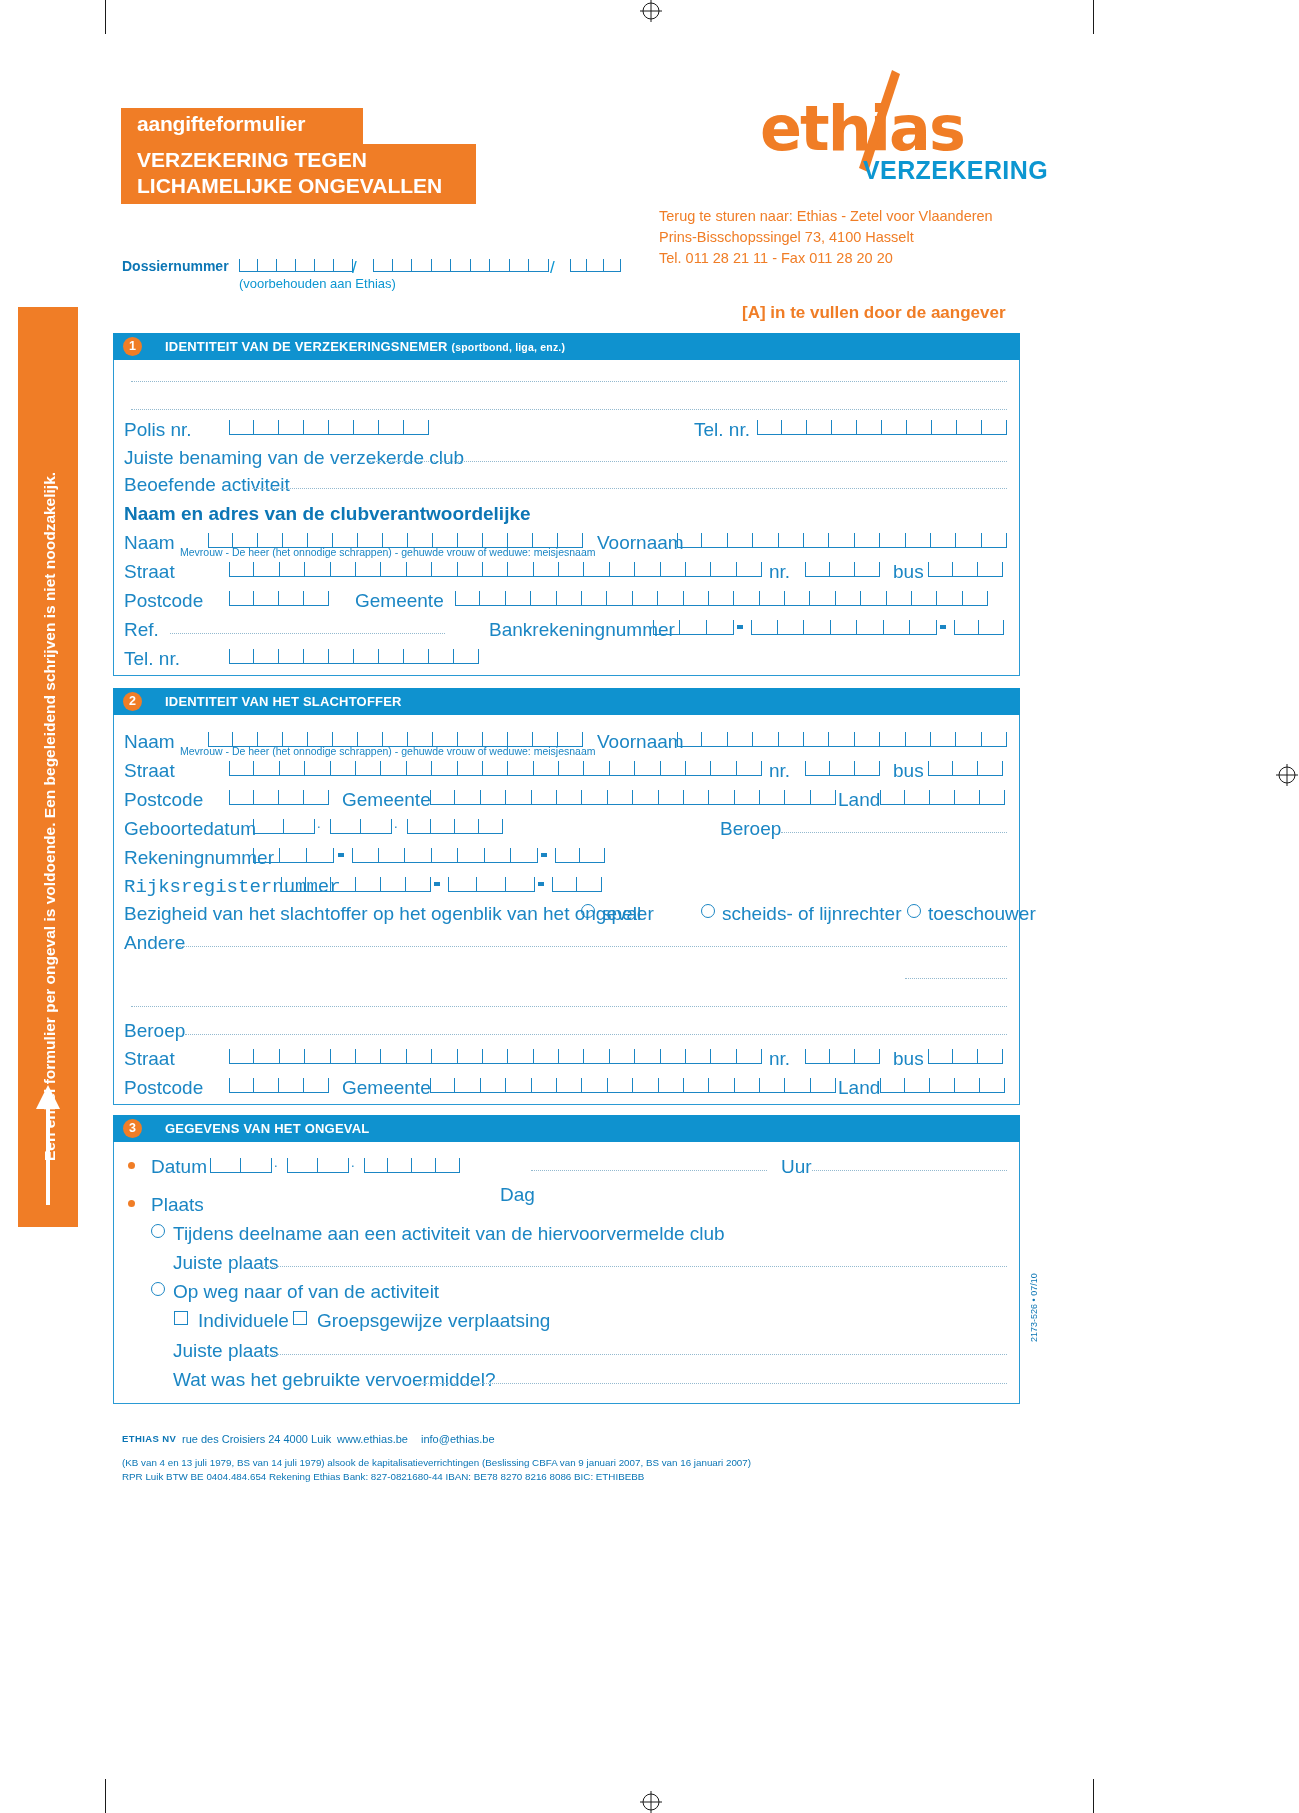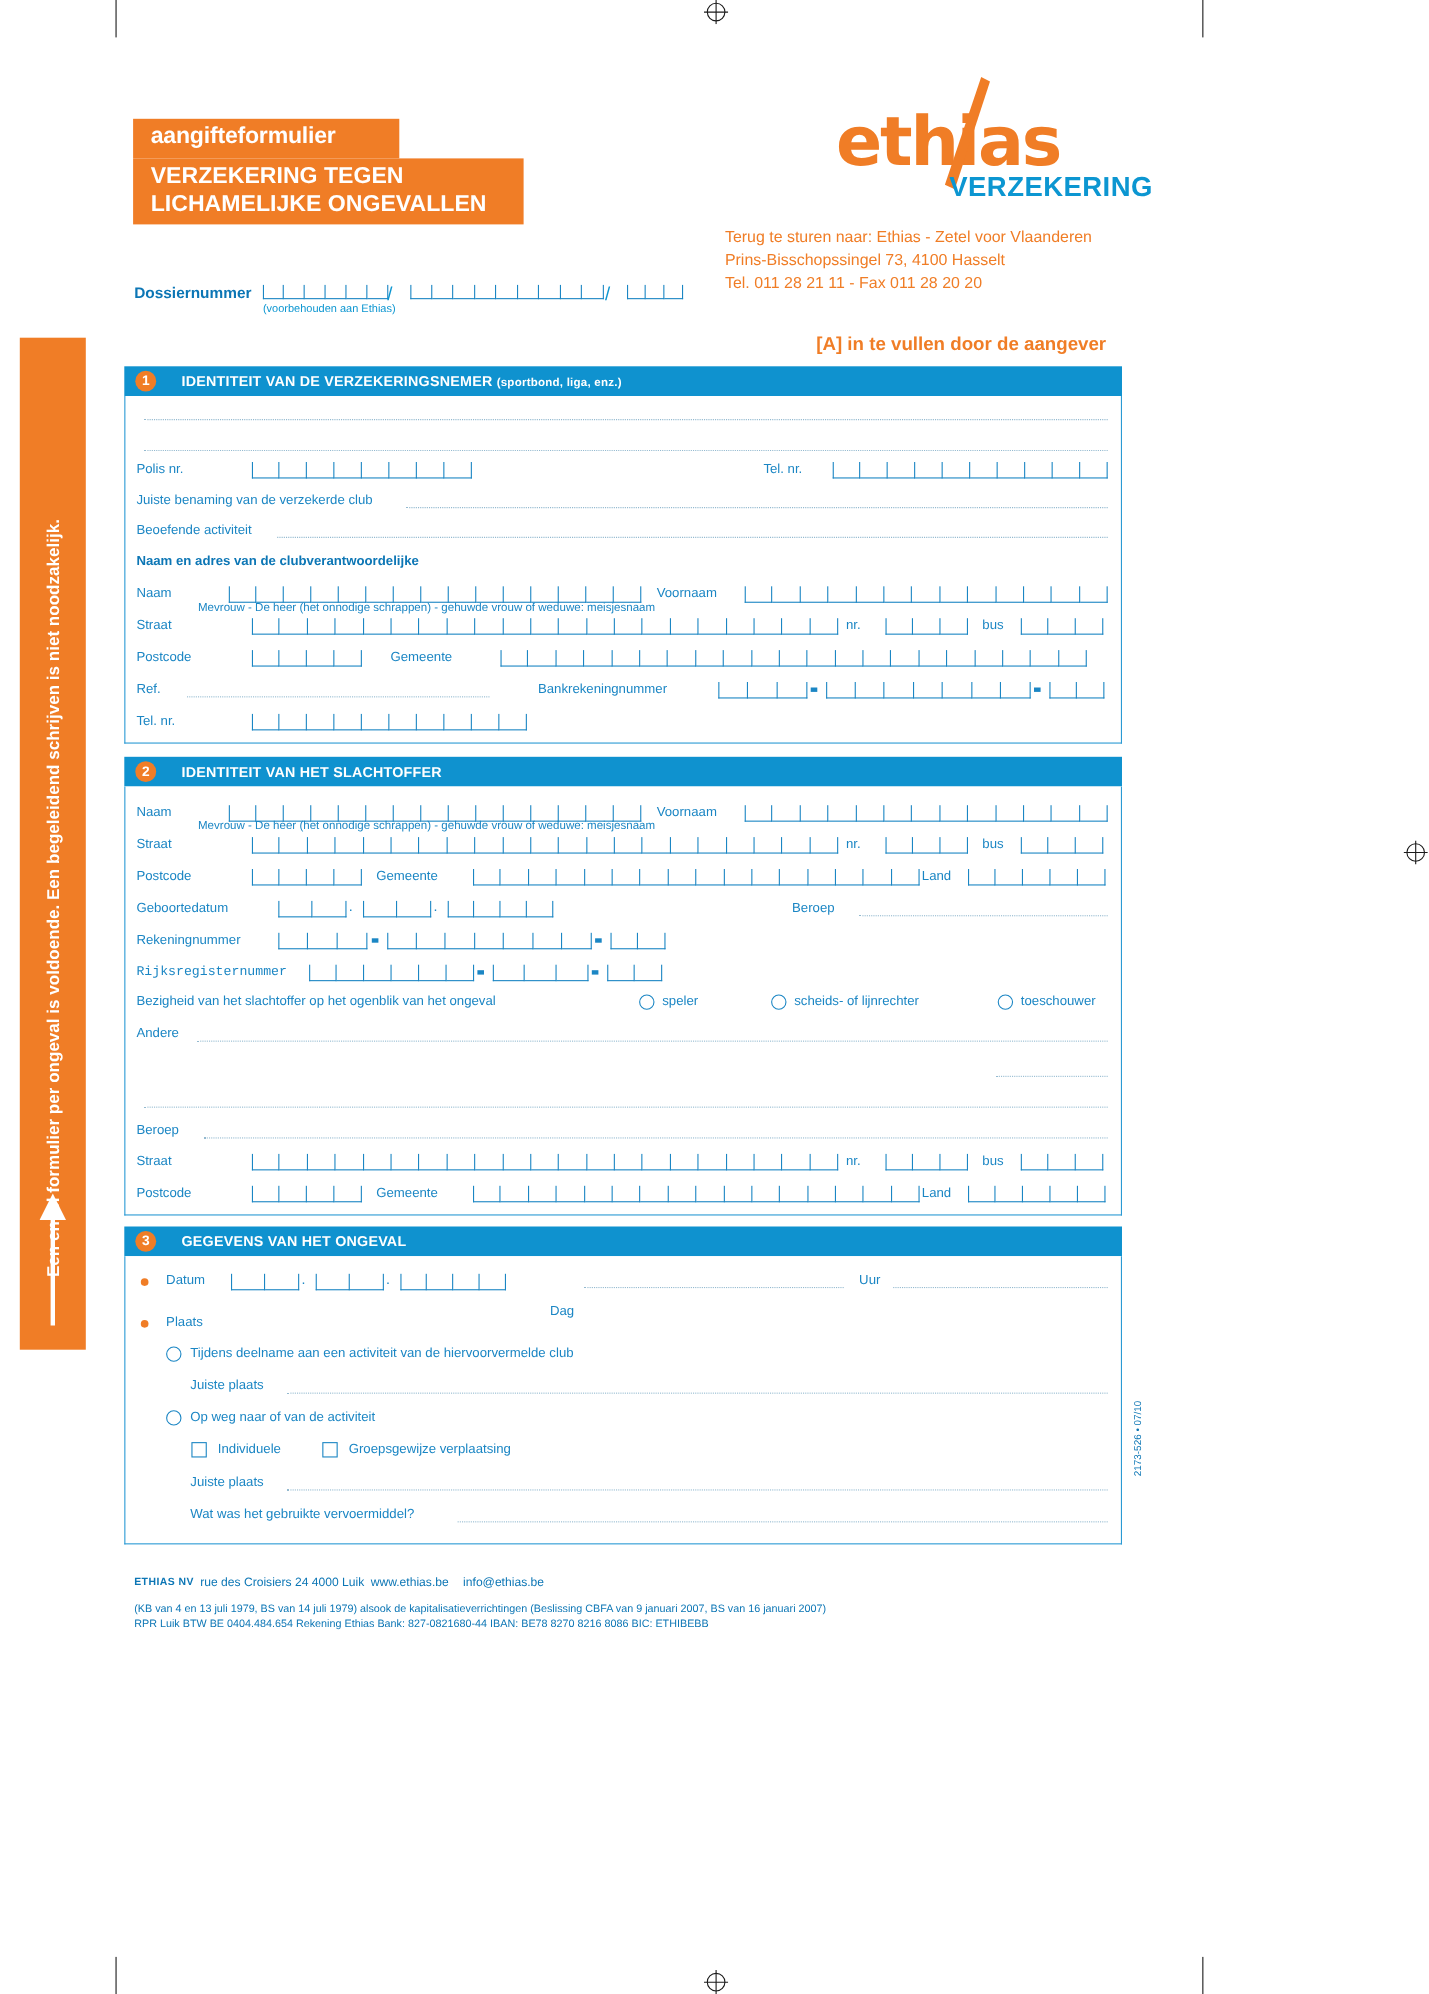--- a/index.html
+++ b/index.html
@@ -66,21 +66,21 @@
     font-family: "Liberation Sans", sans-serif;
   }
 
   
   .dossier-label {
     position: absolute; left: 122px; top: 258px;
     color: #0c76b5; font-weight: bold; font-size: 14px;
   }
   .dossier-note {
     position: absolute; left: 239px; top: 276px;
-    color: #0c96d1; font-size: 10px;
+    color: #0c96d1; font-size: 13px;
   }
   .slash {
     position: absolute; color: #0c96d1; font-size: 17px; top: 258px;
   }
 
   
   .comb { position: absolute; display: flex; }
   .comb .cell {
     border-bottom: 1.6px solid #1b86c4;
     border-right: 1.6px solid #1b86c4;
@@ -118,21 +118,21 @@
   }
   .sec-title .sub { font-size: 10.5px; font-weight: bold; }
 
   
   .sec-body {
     position: absolute; left: 113px; width: 907px;
     border: 1.4px solid #2a9ad4; border-top: none;
     background: #ffffff;
   }
 
-  .fl { position: absolute; color: #1b86c4; font-size: 12px; }
+  .fl { position: absolute; color: #1b86c4; font-size: 19px; }
   .fl.bold { font-weight: bold; color: #0c76b5; }
   .tiny { position: absolute; color: #1b86c4; font-size: 10.5px; }
 
   
   .radio {
     position: absolute; width: 14px; height: 14px;
     border: 1.6px solid #1b86c4; border-radius: 50%;
   }
   .checkbox {
     position: absolute; width: 14px; height: 14px;

